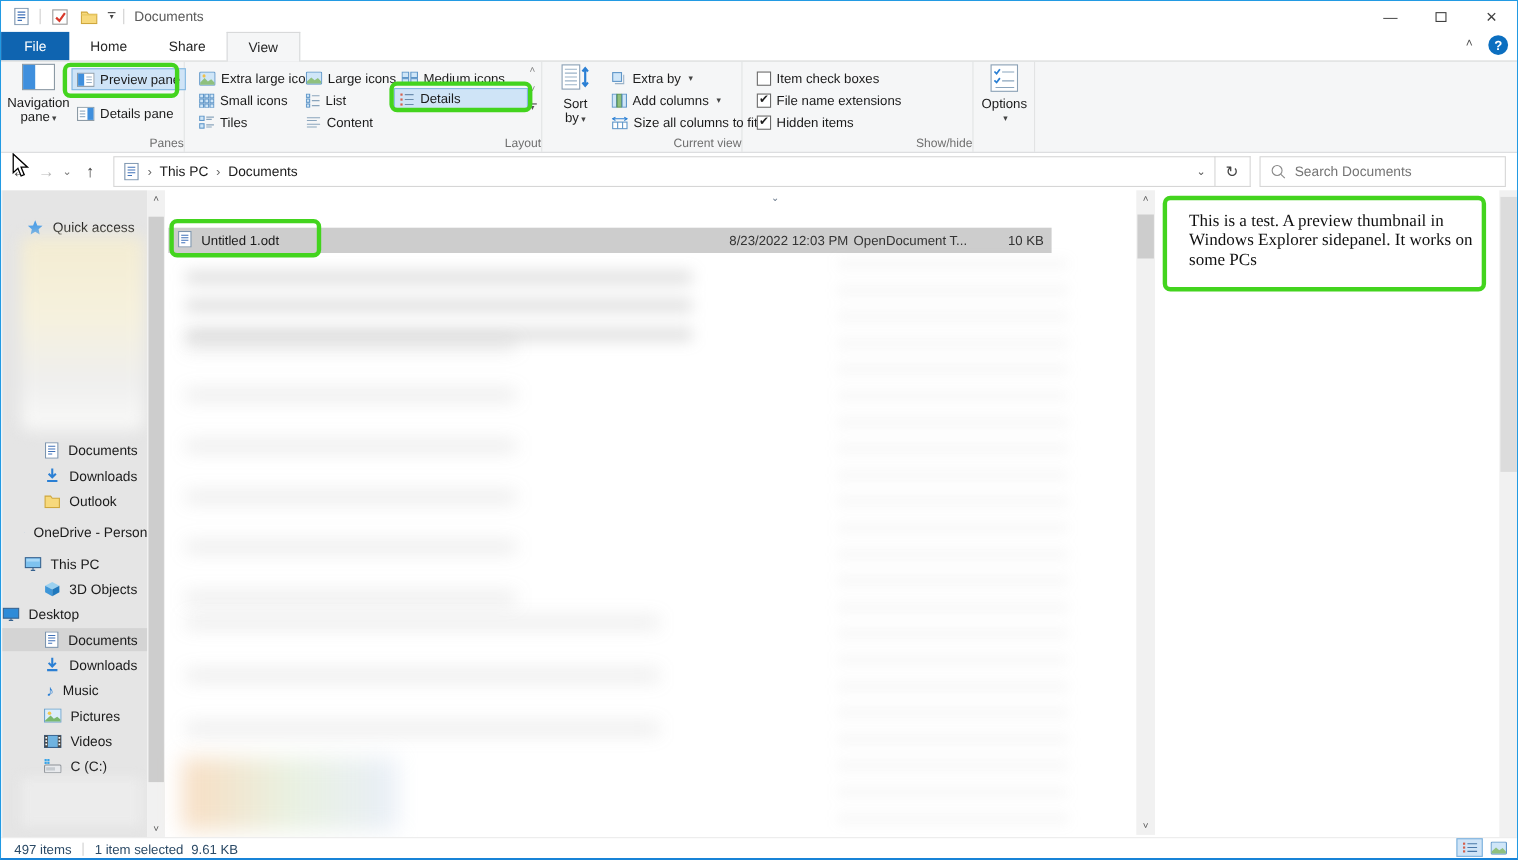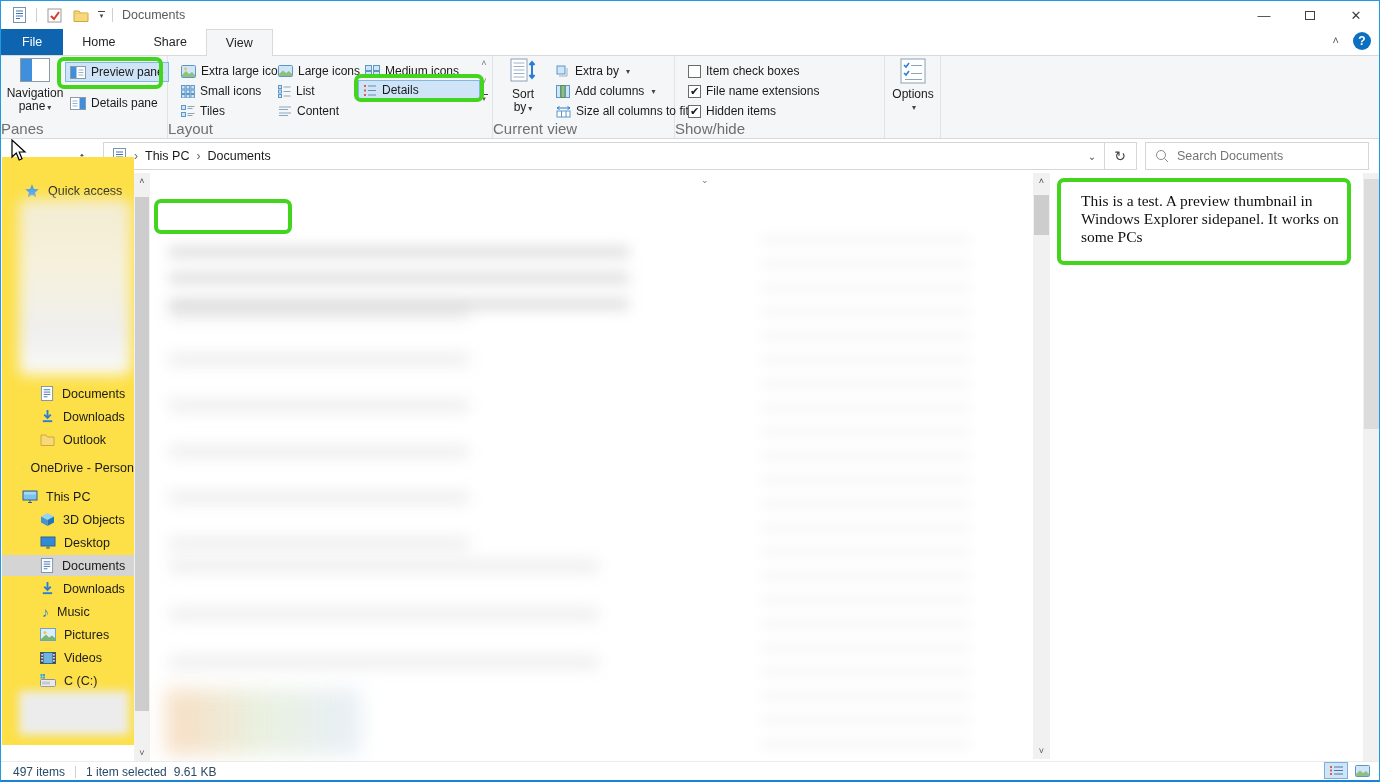--- a/index.html
+++ b/index.html
@@ -30,22 +30,22 @@
                 position:relative; z-index:5; height:27px; }
   .ribbon-collapse { position:absolute; top:33px; right:40px; color:#555; font-size:11px; }
   .help-btn { position:absolute; top:31px; right:8px; width:18px; height:18px; border-radius:50%;
               background:#0c6fc0; color:#fff; font-size:12px; font-weight:bold;
               display:flex; align-items:center; justify-content:center; }
 
   
   .ribbon { position:absolute; left:0; top:54px; width:100%; height:84px; background:#f5f6f7;
             border-top:1px solid #d8d9da; border-bottom:1px solid #d8d9da; }
   .rgroup { position:absolute; top:0; height:82px; border-right:1px solid #e2e3e4; }
-  .rgroup-label { position:absolute; bottom:1px; left:0; right:0; text-align:left;
-                  color:#6f6f6f; font-size:15px; }
+  .rgroup-label { position:absolute; bottom:1px; left:0; right:0; text-align:right;
+                  color:#6f6f6f; font-size:11px; }
   .rsmall { position:absolute; display:flex; align-items:center; gap:5px; white-space:nowrap;
             font-size:12px; height:20px; padding:0 4px; border:1px solid transparent; }
   .rbig { position:absolute; display:flex; flex-direction:column; align-items:center;
           font-size:12px; line-height:13px; text-align:center; }
   .sel-blue { background:#cfe4f7; border:1px solid #84b8e0; }
   .drop { font-size:8px; color:#444; margin-left:2px; }
   .checkbox { width:13px; height:13px; background:#fff; border:1px solid #6b6b6b;
               display:inline-flex; align-items:center; justify-content:center;
               font-size:11px; color:#1b1b1b; line-height:11px; }
   .gal-arrows { position:absolute; right:2px; top:2px; width:12px; display:flex;
@@ -66,21 +66,21 @@
   .addr-chevron { margin-left:auto; width:24px; text-align:center; color:#555; font-size:10px; }
   .refresh-btn { position:absolute; left:1103px; top:3px; width:33px; height:28px;
                  border:1px solid #d6d6d6; border-left:none; display:flex;
                  align-items:center; justify-content:center; color:#444; font-size:14px; }
   .search-box { position:absolute; left:1144px; top:3px; width:224px; height:28px;
                 border:1px solid #d6d6d6; display:flex; align-items:center; padding-left:9px; gap:8px; }
   .search-box input { border:none; outline:none; font-size:12.5px; color:#6d6d6d; width:165px;
                       font-family:"Liberation Sans", sans-serif; background:transparent; }
 
   
-  .sidebar { position:absolute; left:1px; top:156px; width:132px; height:588px; background:#fde047; overflow:hidden; }
+  .sidebar { position:absolute; left:1px; top:172px; width:132px; height:588px; background:#e5e5e5; overflow:hidden; }
   .side-item { position:absolute; left:0; width:132px; height:21px; display:flex; align-items:center;
                gap:8px; font-size:12.5px; white-space:nowrap; }
   .side-sel { background:#d4d4d4; }
   .note { color:#2a7fd4; font-size:14px; line-height:14px; }
 
   
   .sb { position:absolute; background:#f1f1f1; }
   .sb-arrow { position:absolute; left:0; width:100%; height:16px; display:flex; align-items:center;
               justify-content:center; color:#505050; font-size:9px; }
   .sb-thumb { position:absolute; left:1px; right:1px; background:#cdcdcd; }
@@ -446,21 +446,21 @@
       <span>This PC</span>
     </div>
     <div class="side-item" style="top:352px;padding-left:38px;">
       <svg width="15" height="15" viewBox="0 0 15 15">
           <path d="M7.5 1 L14 4.5 7.5 8 1 4.5z" fill="#9bd1f0"></path>
           <path d="M1 4.5 L7.5 8 v6 L1 10.5z" fill="#3e96d8"></path>
           <path d="M14 4.5 L7.5 8 v6 L14 10.5z" fill="#1f78bd"></path>
         </svg>
       <span>3D Objects</span>
     </div>
-    <div class="side-item" style="top:375px;padding-left:38px;text-align:center;">
+    <div class="side-item" style="top:375px;text-align:center;">
       <svg width="16" height="13">
           <rect x="1" y="1" width="14" height="9" fill="#2e8bd8" stroke="#35618e"></rect>
           <path d="M6 12 h4 M8 10 v2" stroke="#35618e"></path>
         </svg>
       <span>Desktop</span>
     </div>
     <div class="side-item side-sel" style="top:398px;padding-left:38px;">
       <svg width="14" height="15" viewBox="0 0 15 16">
           <rect x="1.5" y="0.5" width="12" height="15" fill="#fff" stroke="#7a93ad"></rect>
           <g stroke="#3f71b8">
@@ -524,20 +524,37 @@
   </div>
 
   <div class="sb" style="left:133px;top:172px;width:16px;height:588px;">
     <span class="sb-arrow" style="top:0;">˄</span>
     <div class="sb-thumb" style="top:24px;height:514px;"></div>
     <span class="sb-arrow" style="bottom:0;">˅</span>
   </div>
 
   <span class="sort-ind">⌄</span>
 
+  <div class="fl-row">
+    <span style="left:8px;top:3px;">
+      <svg width="14" height="15" viewBox="0 0 15 16">
+          <rect x="1.5" y="0.5" width="12" height="15" fill="#fff" stroke="#7a93ad"></rect>
+          <g stroke="#3f71b8">
+            <line x1="4" y1="4" x2="11" y2="4"></line>
+            <line x1="4" y1="6.5" x2="11" y2="6.5"></line>
+            <line x1="4" y1="9" x2="11" y2="9"></line>
+            <line x1="4" y1="11.5" x2="8" y2="11.5"></line>
+          </g>
+        </svg>
+    </span>
+    <span style="left:30px;">Untitled 1.odt</span>
+    <span style="left:510px;color:#333;">8/23/2022 12:03 PM</span>
+    <span style="left:623px;color:#333;">OpenDocument T...</span>
+    <span style="left:740px;width:56px;text-align:right;color:#333;">10 KB</span>
+  </div>
 
   <div class="blur" style="left:168px;top:246px;width:460px;height:64px;background:repeating-linear-gradient(180deg,rgba(120,120,120,.28) 0 10px,rgba(255,255,255,0) 10px 26px);filter:blur(7px);"></div>
   <div class="blur" style="left:168px;top:308px;width:300px;height:260px;background:repeating-linear-gradient(180deg,rgba(130,130,130,.20) 0 9px,rgba(255,255,255,0) 9px 46px);filter:blur(8px);"></div>
   <div class="blur" style="left:168px;top:560px;width:430px;height:130px;background:repeating-linear-gradient(180deg,rgba(130,130,130,.18) 0 10px,rgba(255,255,255,0) 10px 48px);filter:blur(8px);"></div>
   <div class="blur" style="left:760px;top:235px;width:210px;height:520px;background:repeating-linear-gradient(180deg,rgba(160,160,160,.10) 0 8px,rgba(255,255,255,0) 8px 24px);filter:blur(6px);"></div>
   <div class="blur" style="left:165px;top:688px;width:195px;height:66px;background:linear-gradient(90deg,rgba(240,180,120,.45),rgba(200,220,180,.40),rgba(180,200,230,.30));filter:blur(10px);"></div>
 
   <div class="sb" style="left:1032px;top:172px;width:17px;height:586px;">
     <span class="sb-arrow" style="top:0;">˄</span>
     <div class="sb-thumb" style="top:22px;height:40px;"></div>

